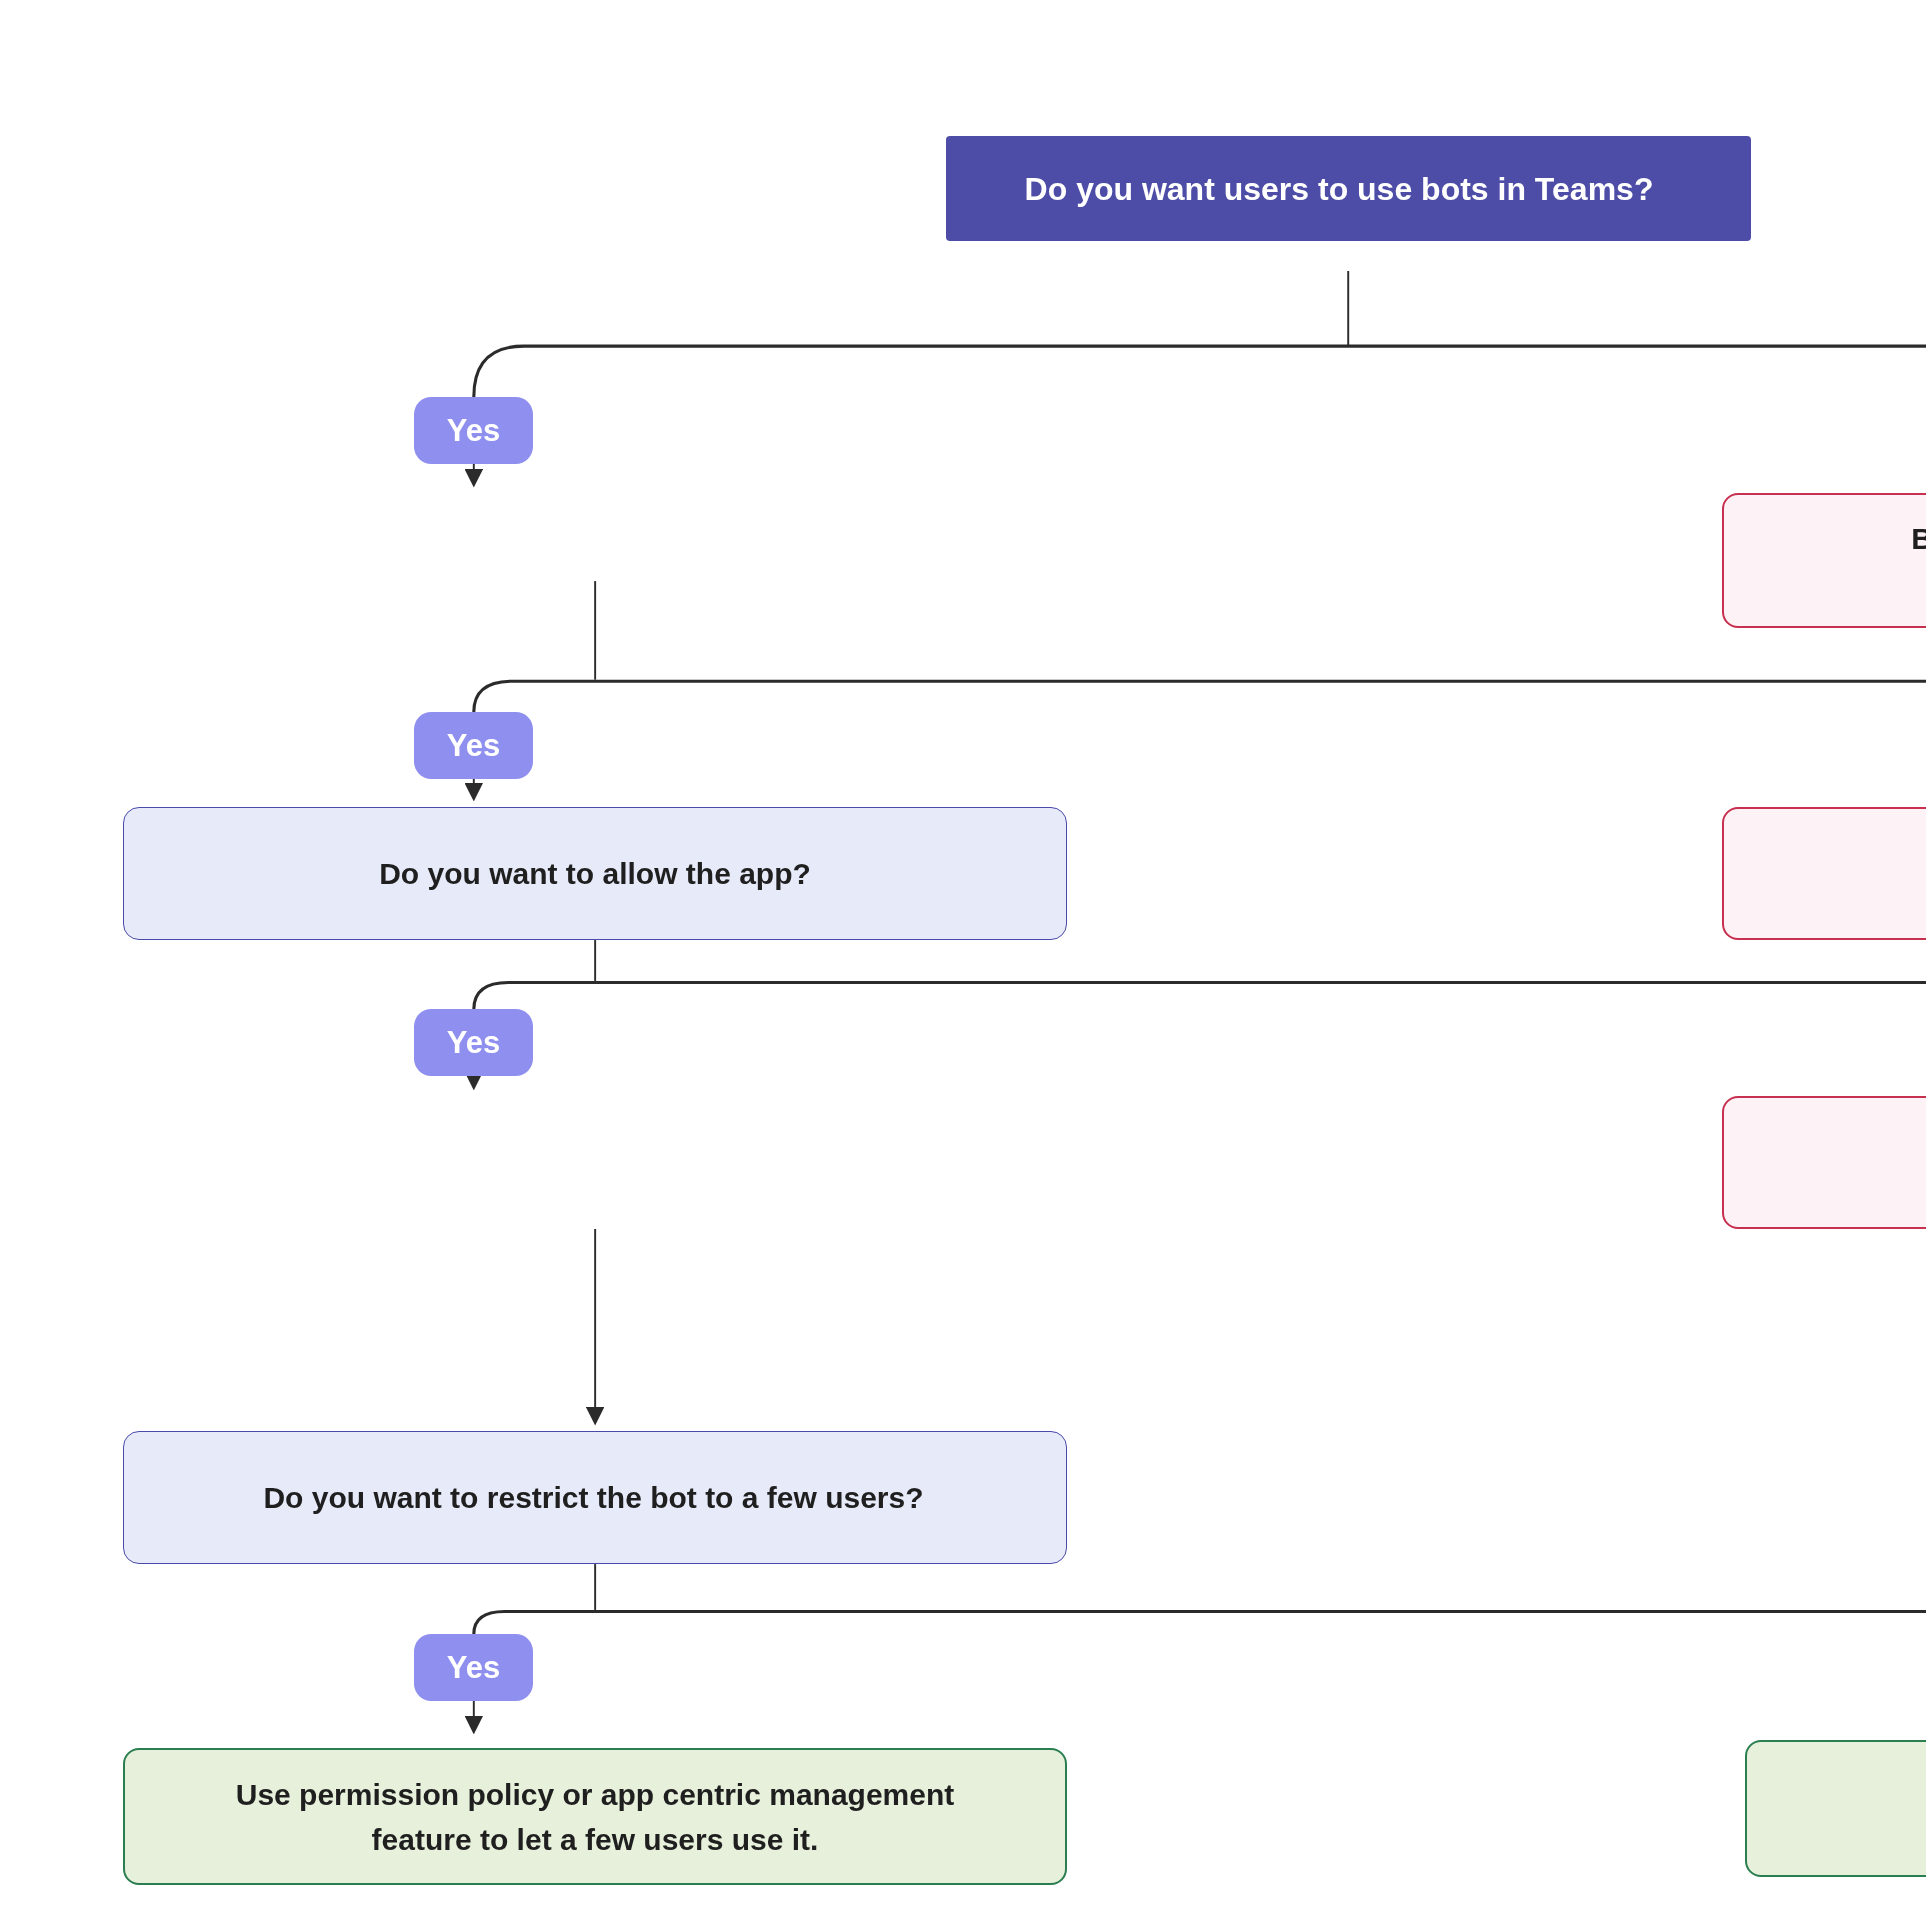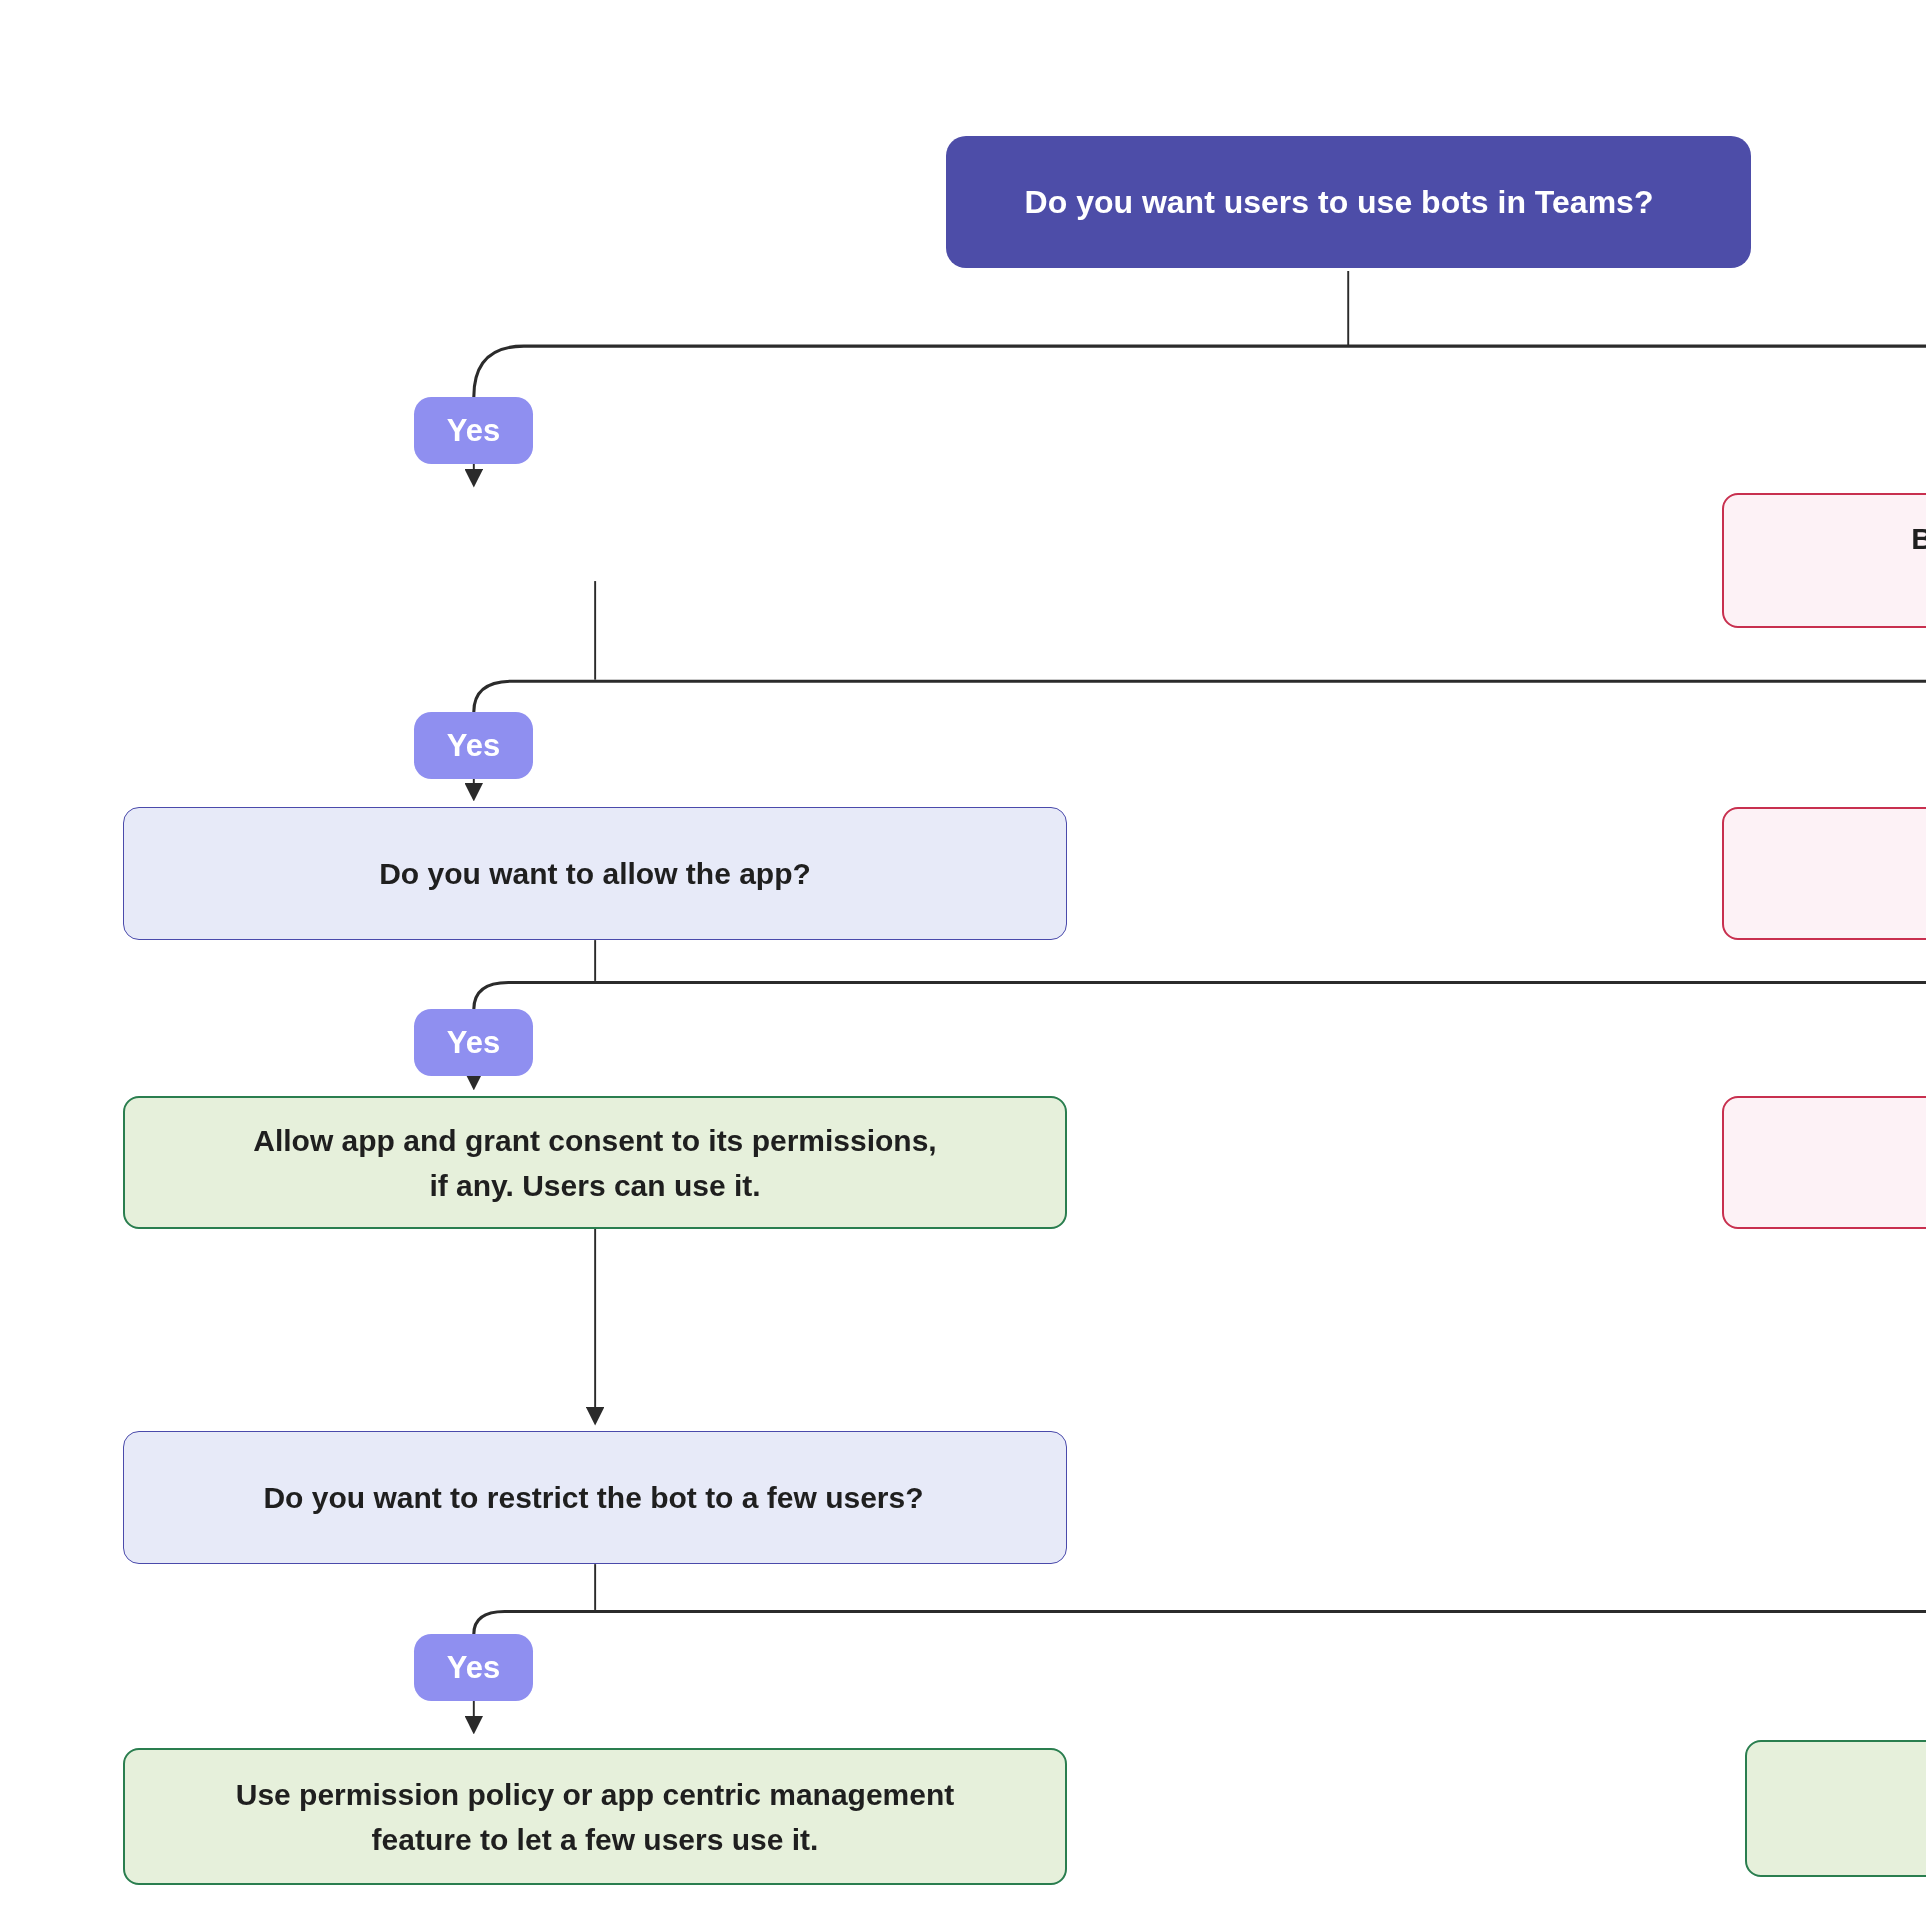--- a/index.html
+++ b/index.html
@@ -36,22 +36,22 @@
     font-weight: 700;
     font-size: 30px;
     line-height: 1.5;
     border-radius: 16px;
     padding: 0 31px;
   }
   .node.root {
     background: var(--root_fill, #4D4DA8);
     color: #ffffff;
     font-size: 32px;
-    border-radius: 20px;
-    left: 946px; top: 136px; width: 805px; height: 132px; padding-left: 12px;
+    border-radius: 4px;
+    left: 946px; top: 136px; width: 805px; height: 105px; padding-left: 12px;
   }
   .node.question {
     background: var(--question_fill, #E7EAF8);
     border: 1.9px solid var(--question_border, #4A4AAB);
   }
   .node.stop {
     background: var(--stop_fill, #FDF2F6);
     border: 2.7px solid var(--stop_border, #C8304F);
   }
   .node.go {
@@ -126,22 +126,20 @@
   </svg>
 
   <div class="node root" id="root">Do you want users to use bots in Teams?</div>
 
   <div class="node stop" id="block-app">Block app containing the bot or disable
 custom app upload.</div>
 
   <div class="node question" id="q-allow">Do you want to allow the app?</div>
   <div class="node stop" id="cant-use-1">Users can’t use it.</div>
 
-  <div class="node go" id="allow-app">Allow app and grant consent to its permissions,
-if any. Users can use it.</div>
   <div class="node stop" id="cant-use-2">Users can’t use it.</div>
 
   <div class="node question" id="q-restrict">Do you want to restrict the bot to a few users?</div>
 
   <div class="node go" id="policy">Use permission policy or app centric management
 feature to let a few users use it.</div>
   <div class="node go" id="can-use">Users can use it. No action required.</div>
 
   <div class="badge" id="yes-1">Yes</div>
 

